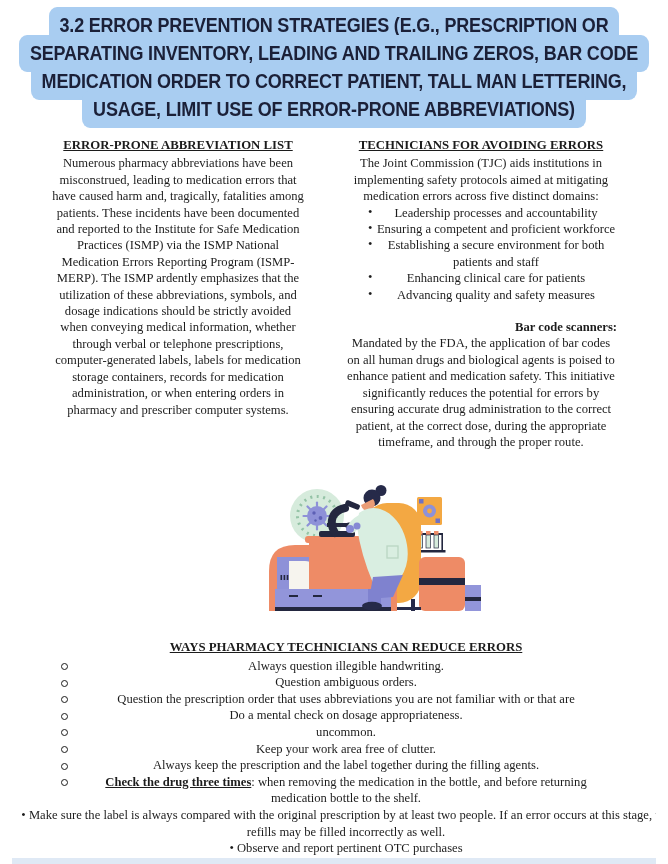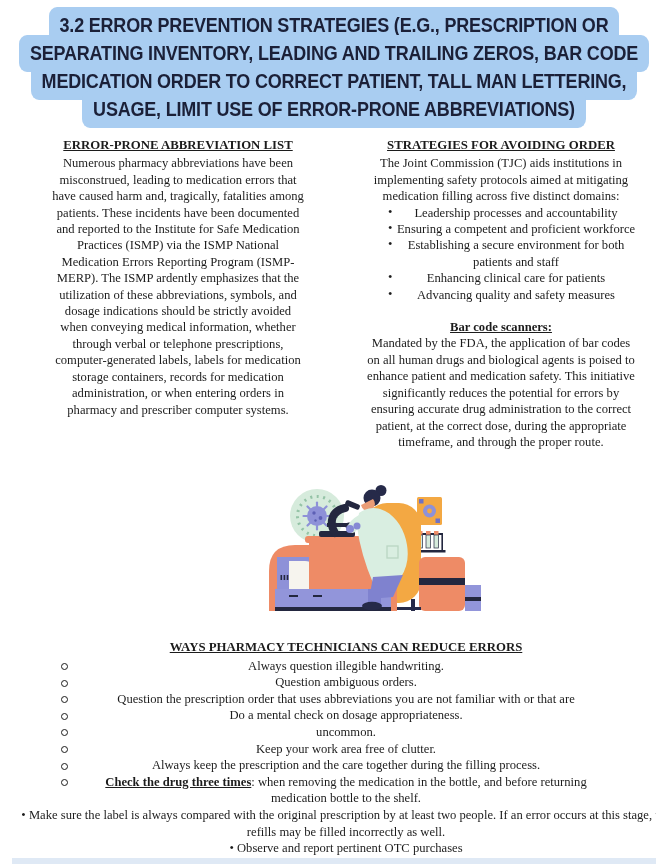--- a/index.html
+++ b/index.html
@@ -10,29 +10,29 @@
   
   .title-block{padding-top:9px;text-align:center;font-family:"Liberation Sans", sans-serif;}
   .title-line{line-height:28px;height:28px;}
   .title-line > span{
     display:inline-block;background:#a9cdf1;color:#1b2038;font-weight:700;
     font-size:18px;letter-spacing:-0.2px;padding:2px 11px 3px;border-radius:8px;
     white-space:nowrap;transform:scale(1,1.12);transform-origin:center;
   }
   
   .columns{display:flex;justify-content:center;gap:40px;margin-top:16px;}
-  .col{font-size:12.6px;line-height:16.4px;text-align:center;margin-left:20px;}
+  .col{font-size:12.6px;line-height:16.4px;text-align:center;}
   .col-left{width:254px;}
   .col-right{width:272px;}
   .colhead{margin:0 0 2px 0;font-size:12.8px;font-weight:700;text-decoration:underline;}
   .col p{margin:0;}
   ul.tjc{list-style:none;margin:0;padding:0;}
   ul.tjc li{position:relative;padding-left:30px;}
   ul.tjc .dot{position:absolute;left:23px;top:-1px;}
-  .subhead{margin-top:16px;font-weight:700;text-decoration:underline;}
+  .subhead{margin-top:16px;font-weight:700;text-align:right;}
   
   .illustration{position:absolute;left:257px;top:483px;width:218px;height:132px;}
   
   .bottom{position:absolute;top:639px;left:0;width:668px;font-size:12.6px;line-height:16.6px;text-align:center;}
   .bottom .colhead{margin-bottom:2px;}
   .crow{position:relative;}
   .cmark{position:absolute;left:49px;top:5.5px;width:5px;height:5px;border:1.2px solid #1c1c1c;border-radius:50%;}
   .bold-underline{font-weight:700;text-decoration:underline;}
   .dotpara{margin:0;padding:0 5px;}
   
@@ -54,22 +54,22 @@
       <div class="title-line"><span>USAGE, LIMIT USE OF ERROR-PRONE ABBREVIATIONS)</span></div>
     </div>
 
   <div class="columns">
     <div class="col col-left">
       <h3 class="colhead">ERROR-PRONE ABBREVIATION LIST</h3>
       <p>Numerous pharmacy abbreviations have been misconstrued, leading to medication errors that have caused harm and, tragically, fatalities among patients. These incidents have been documented and reported to the Institute for Safe Medication Practices (ISMP) via the ISMP National Medication Errors Reporting Program (ISMP-MERP). The ISMP ardently emphasizes that the utilization of these abbreviations, symbols, and dosage indications should be strictly avoided when conveying medical information, whether through verbal or telephone prescriptions, computer-generated labels, labels for medication storage containers, records for medication administration, or when entering orders in pharmacy and prescriber computer systems.</p>
     </div>
 
     <div class="col col-right">
-      <h3 class="colhead">STRATEGIES FOR AVOIDING ORDER</h3>
-      <p>The Joint Commission (TJC) aids institutions in implementing safety protocols aimed at mitigating medication filling across five distinct domains:</p>
+      <h3 class="colhead">TECHNICIANS FOR AVOIDING ERRORS</h3>
+      <p>The Joint Commission (TJC) aids institutions in implementing safety protocols aimed at mitigating medication errors across five distinct domains:</p>
       <ul class="tjc">
 
           <li><span class="dot">•</span><span>Leadership processes and accountability</span></li>
 
           <li><span class="dot">•</span><span>Ensuring a competent and proficient workforce</span></li>
 
           <li><span class="dot">•</span><span>Establishing a secure environment for both patients and staff</span></li>
 
           <li><span class="dot">•</span><span>Enhancing clinical care for patients</span></li>
 
@@ -194,21 +194,21 @@
         <div class="crow"><span class="cmark"></span><span>Question ambiguous orders.</span></div>
 
         <div class="crow"><span class="cmark"></span><span>Question the prescription order that uses abbreviations you are not familiar with or that are</span></div>
 
         <div class="crow"><span class="cmark"></span><span>Do a mental check on dosage appropriateness.</span></div>
 
         <div class="crow"><span class="cmark"></span><span>uncommon.</span></div>
 
         <div class="crow"><span class="cmark"></span><span>Keep your work area free of clutter.</span></div>
 
-        <div class="crow"><span class="cmark"></span><span>Always keep the prescription and the care together during the filling process.</span></div>
+        <div class="crow"><span class="cmark"></span><span>Always keep the prescription and the label together during the filling agents.</span></div>
       </div>
 
     <div class="crow">
       <span class="cmark"></span>
       <span class="bold-underline">Check the drug three times</span><span>: when removing the medication in the bottle, and before returning</span>
       <div>medication bottle to the shelf.</div>
     </div>
 
     <p class="dotpara">• Make sure the label is always compared with the original prescription by at least two people. If an error occurs at this stage, the refills may be filled incorrectly as well.</p>
 

